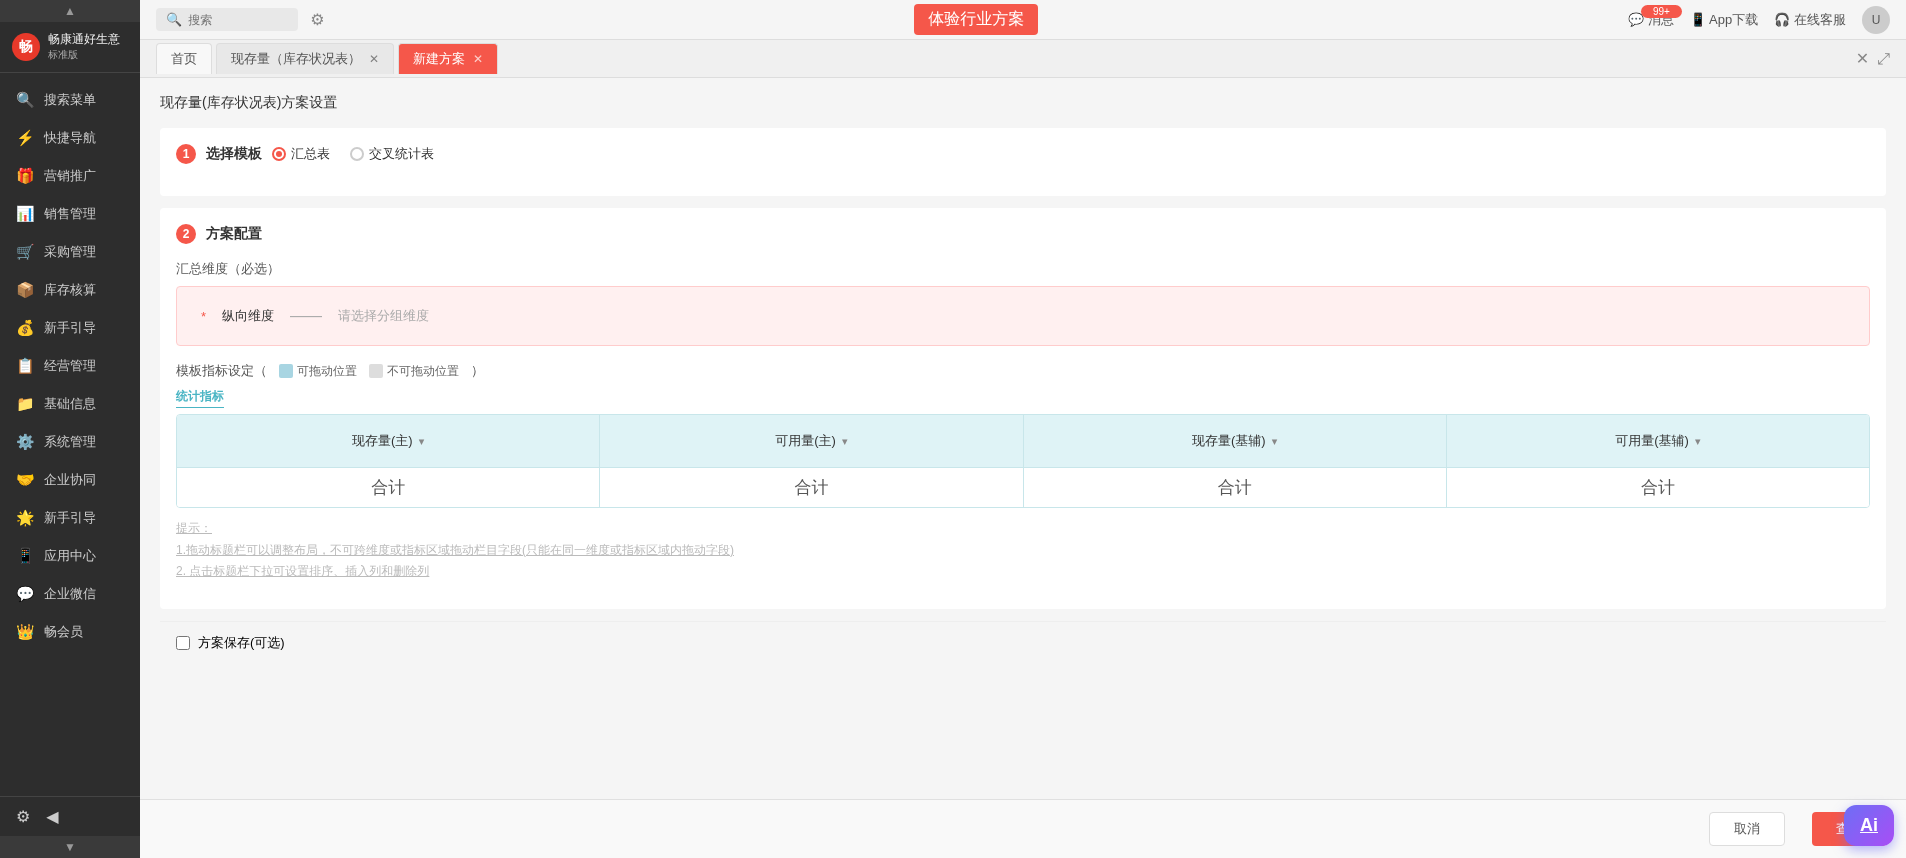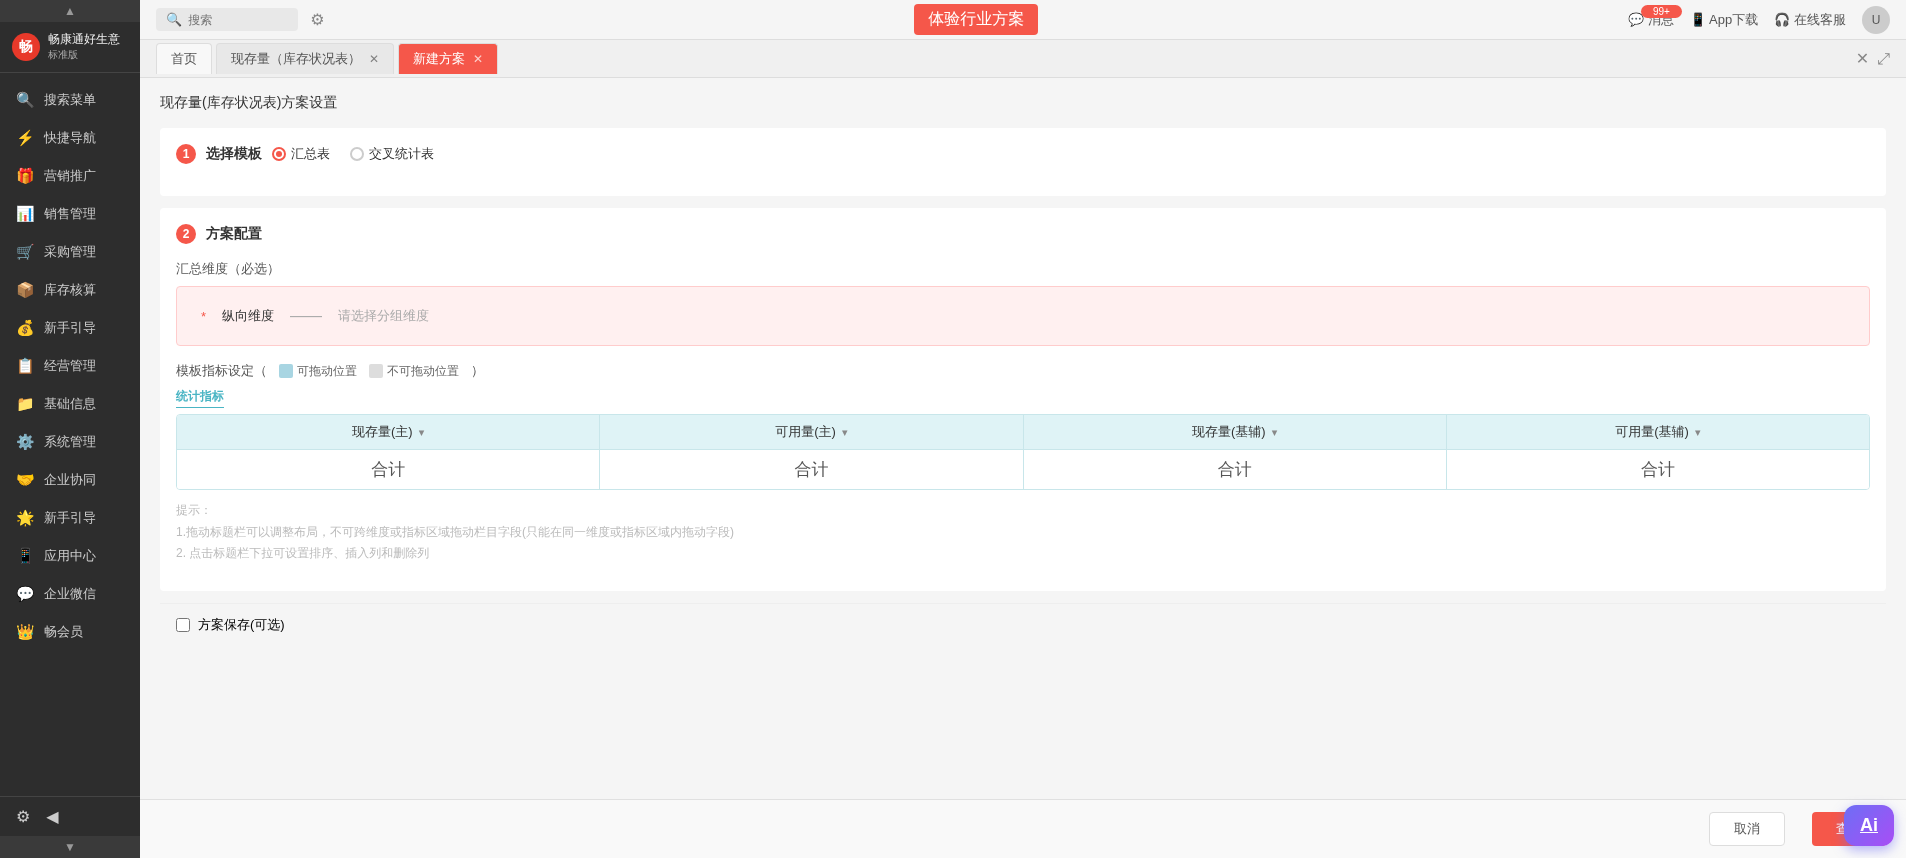--- a/index.html
+++ b/index.html
@@ -168,35 +168,35 @@
     .legend-box { width: 14px; height: 14px; border-radius: 2px; }
     .legend-draggable { background: #a8d5e2; }
     .legend-not-draggable { background: #ddd; }
 
     
     .stats-section { margin-bottom: 10px; }
     .stats-title { font-size: 12px; color: #4ab5c4; font-weight: bold; margin-bottom: 6px; border-bottom: 1px solid #4ab5c4; padding-bottom: 2px; display: inline-block; }
     .stats-table { border: 1px solid #c8e6ea; border-radius: 4px; overflow: hidden; }
     .stats-table-header { display: flex; background: #dff3f6; }
     .stats-col {
-      flex: 1; padding: 8px 12px;
+      flex: 1; padding: 17px 12px;
       display: flex; align-items: center; justify-content: center;
       border-right: 1px solid #c8e6ea; font-size: 13px; color: #333; gap: 6px;
     }
     .stats-col:last-child { border-right: none; }
     .stats-table-body { display: flex; background: white; border-top: 1px solid #c8e6ea; }
     .stats-cell {
       flex: 1; padding: 8px 12px; text-align: center;
       border-right: 1px solid #c8e6ea; font-size: 17px; color: #555;
     }
     .stats-cell:last-child { border-right: none; }
     .chevron { color: #888; font-size: 11px; }
 
     
-    .tips { font-size: 12px; color: #bbb; line-height: 1.8; }
+    .tips { font-size: 12px; color: #bbb; line-height: 1.8; text-decoration: underline; }
     .tips-title { color: #bbb; margin-right: 6px; }
 
     
     .save-row { display: flex; align-items: center; gap: 8px; padding: 12px 16px; background: #f5f5f5; border-top: 1px solid #eee; flex-shrink: 0; }
     .save-checkbox { width: 14px; height: 14px; cursor: pointer; }
 
     
     .footer-bar {
       background: #f9f9f9;
       border-top: 1px solid #e0e0e0;

